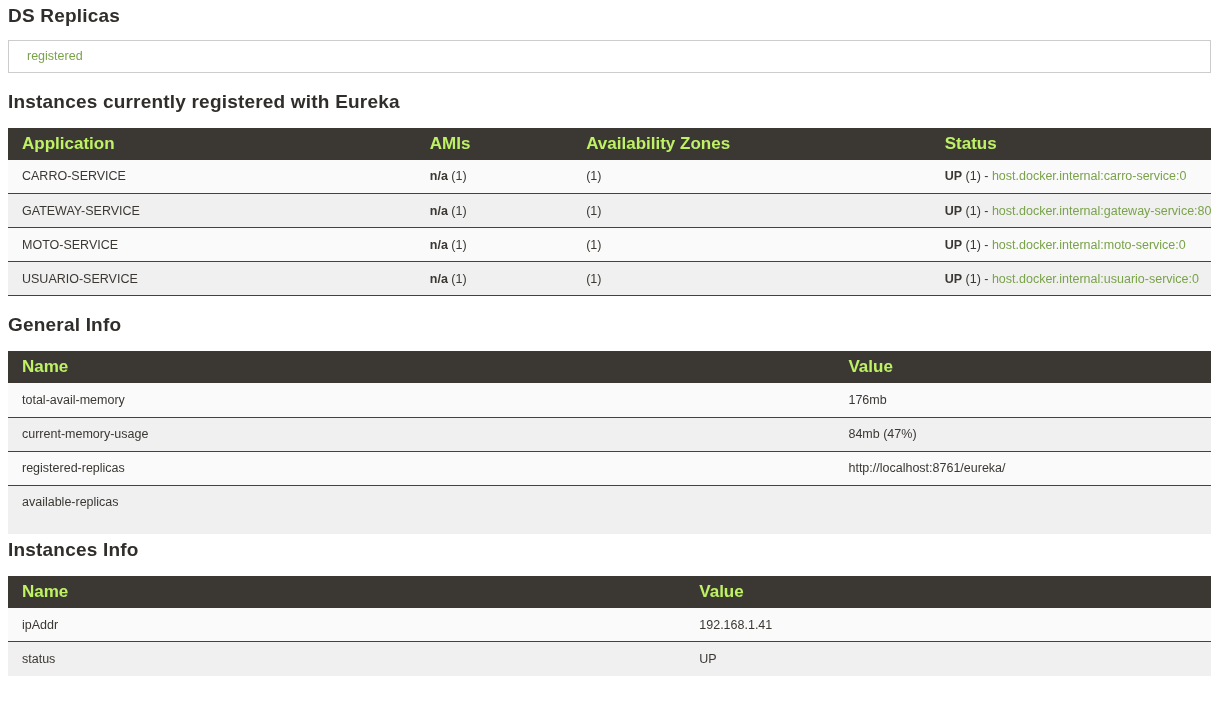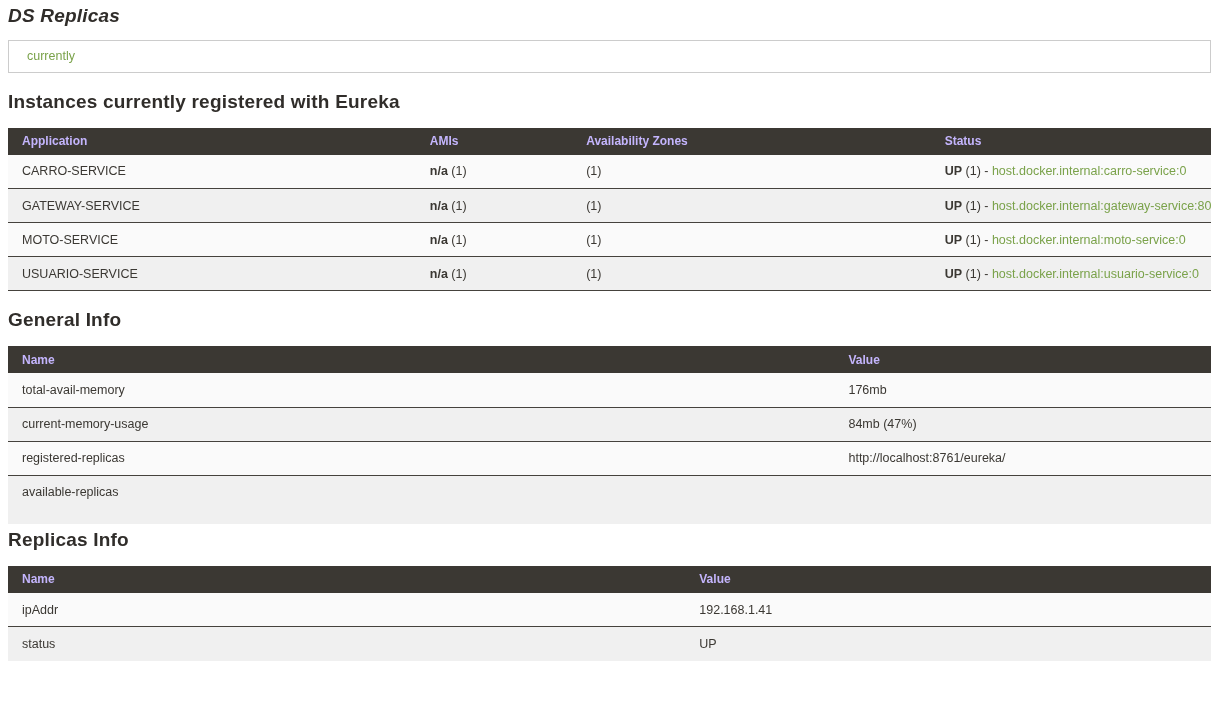--- a/index.html
+++ b/index.html
@@ -9,43 +9,43 @@
     background: #ffffff;
     font-family: "Liberation Sans", "DejaVu Sans", sans-serif;
     color: #3b3833;
   }
   .page { padding: 0 8px; }
 
   h1.section-heading, h2.section-heading {
     font-size: 19px; font-weight: 600; color: #302d2a;
     letter-spacing: 0.2px; line-height: 1.15;
   }
-  h1.section-heading { margin: 5px 0 13px 0; font-style: italic; }
+  h1.section-heading { margin: 5px 0 13px 0; }
   h2.section-heading { margin: 18px 0 15px 0; }
   h2.after-strip { margin-top: 5px; }
 
   .replica-box {
     border: 1px solid #cccccc; background: #ffffff;
     height: 33px; display: flex; align-items: center;
     padding-left: 18px; margin-bottom: 18px;
   }
 
   a.green-link {
     color: #7aa24a; text-decoration: none; cursor: pointer;
     font-size: 12.5px;
   }
 
   table.tbl {
     width: 100%; border-collapse: collapse;
     font-size: 12.5px; color: #3b3833;
     table-layout: fixed;
   }
   table.tbl th {
-    background: #3b3833; color: #c4b5fd;
-    font-size: 12px; font-weight: bold; text-align: left;
+    background: #3b3833; color: #bef264;
+    font-size: 17px; font-weight: bold; text-align: left;
     padding: 6px 8px 6px 14px; height: 27px;
   }
   table.tbl td {
     padding: 7px 8px 7px 14px; height: 34px;
     overflow: hidden; white-space: nowrap;
   }
   table.tbl tbody tr:nth-child(odd)  { background: #fafafa; }
   table.tbl tbody tr:nth-child(even) { background: #f0f0f0; }
   table.tbl tbody tr:not(:first-child) td { border-top: 1.5px solid #45423d; }
   table.tbl.bordered-bottom tbody tr:last-child td { border-bottom: 1.5px solid #45423d; }
@@ -64,21 +64,21 @@
   .instance col.c-value { width: 43.7%; }
 </style>
 </head>
 <body>
 
 <div class="page">
 
   <h1 class="section-heading">DS Replicas</h1>
 
   <div class="replica-box">
-    <a class="green-link">currently</a>
+    <a class="green-link">registered</a>
   </div>
 
   <h2 class="section-heading">Instances currently registered with Eureka</h2>
 
   <table class="tbl instances bordered-bottom">
     <colgroup>
         <col class="c-app">
         <col class="c-amis">
         <col class="c-zones">
         <col class="c-status">
@@ -146,21 +146,21 @@
         <td>http://localhost:8761/eureka/</td>
       </tr>
       <tr>
         <td>available-replicas</td>
         <td></td>
       </tr>
     </tbody>
   </table>
   <div class="table-tail"></div>
 
-  <h2 class="section-heading after-strip">Replicas Info</h2>
+  <h2 class="section-heading after-strip">Instances Info</h2>
 
   <table class="tbl instance">
     <colgroup>
         <col class="c-name">
         <col class="c-value">
       </colgroup>
     <thead>
       <tr>
         <th>Name</th>
         <th>Value</th>

